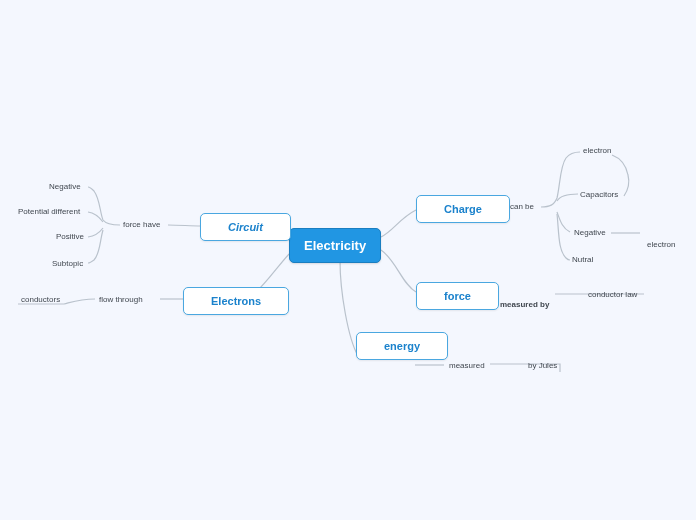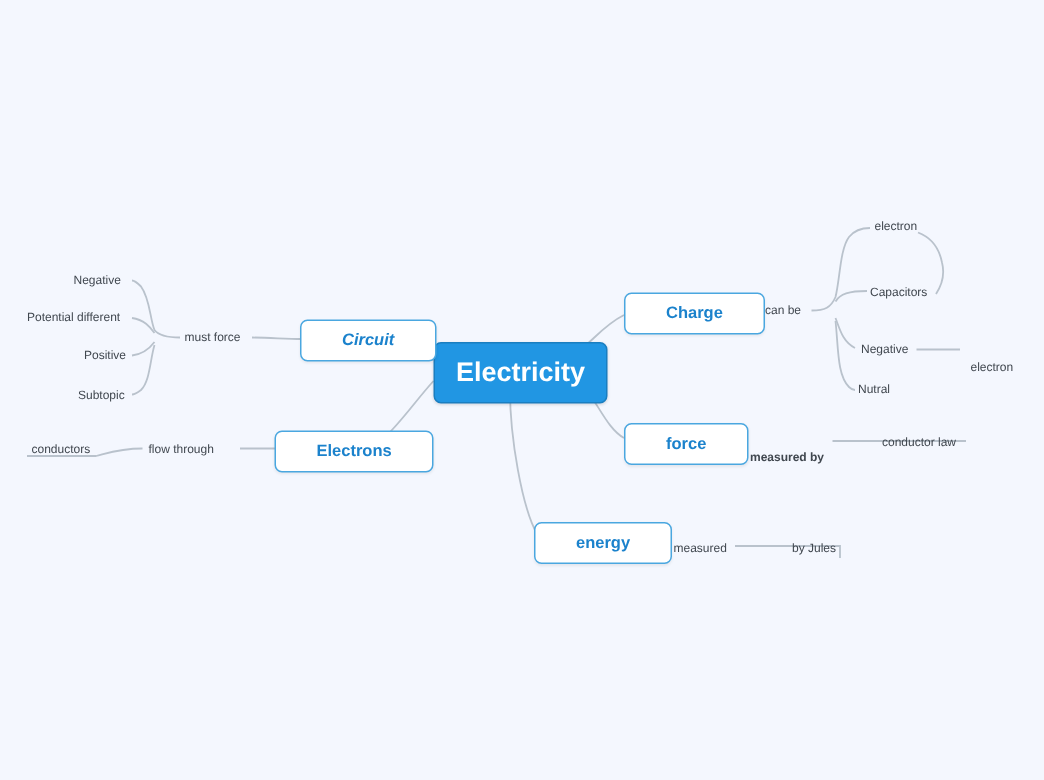--- a/index.html
+++ b/index.html
@@ -25,21 +25,21 @@
     position: absolute;
     box-sizing: border-box;
     white-space: nowrap;
   }
   
   .node-root {
     background: #2196e3;
     color: #ffffff;
     border: 1px solid #1a7ec0;
     border-radius: 5px;
-    font-size: 18px;
+    font-size: 13px;
     font-weight: bold;
     padding: 9px 14px;
     text-align: center;
     box-shadow: 0 1px 2px rgba(0,0,0,0.12);
   }
   
   .node-main {
     background: #ffffff;
     color: #1b82cc;
     border: 1.5px solid #4aa7e0;
@@ -107,21 +107,21 @@
 </svg>
 
 <div class="node node-root" style="left:289px; top:228px;">
   <span>Electricity</span>
 </div>
 
 <div class="node node-main" style="left:200px; top:213px;font-style:italic;">
   <span>Circuit</span>
 </div>
 <div class="node node-leaf" style="left:121px; top:219px;">
-  <span>must force</span>
+  <span>force have</span>
 </div>
 <div class="node node-leaf" style="left:47px; top:181px;">
   <span>Negative</span>
 </div>
 <div class="node node-leaf" style="left:16px; top:206px;">
   <span>Potential different</span>
 </div>
 <div class="node node-leaf" style="left:54px; top:231px;">
   <span>Positive</span>
 </div>
@@ -164,21 +164,21 @@
 <div class="node node-main" style="left:416px; top:282px;text-align:right;">
   <span>force</span>
 </div>
 <div class="node node-leaf" style="left:498px; top:299px;font-weight:bold;">
   <span>measured by</span>
 </div>
 <div class="node node-leaf" style="left:586px; top:289px;">
   <span>conductor law</span>
 </div>
 
-<div class="node node-main" style="left:356px; top:348px;">
+<div class="node node-main" style="left:356px; top:332px;">
   <span>energy</span>
 </div>
 <div class="node node-leaf" style="left:447px; top:360px;">
   <span>measured</span>
 </div>
 <div class="node node-leaf" style="left:526px; top:360px;">
   <span>by Jules</span>
 </div>
 
 </body></html>

